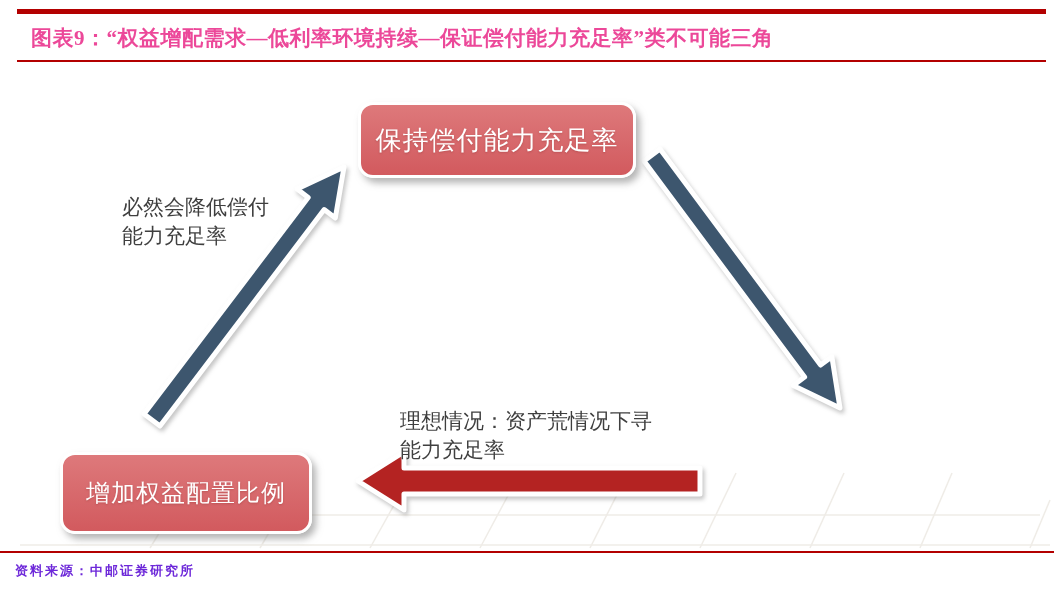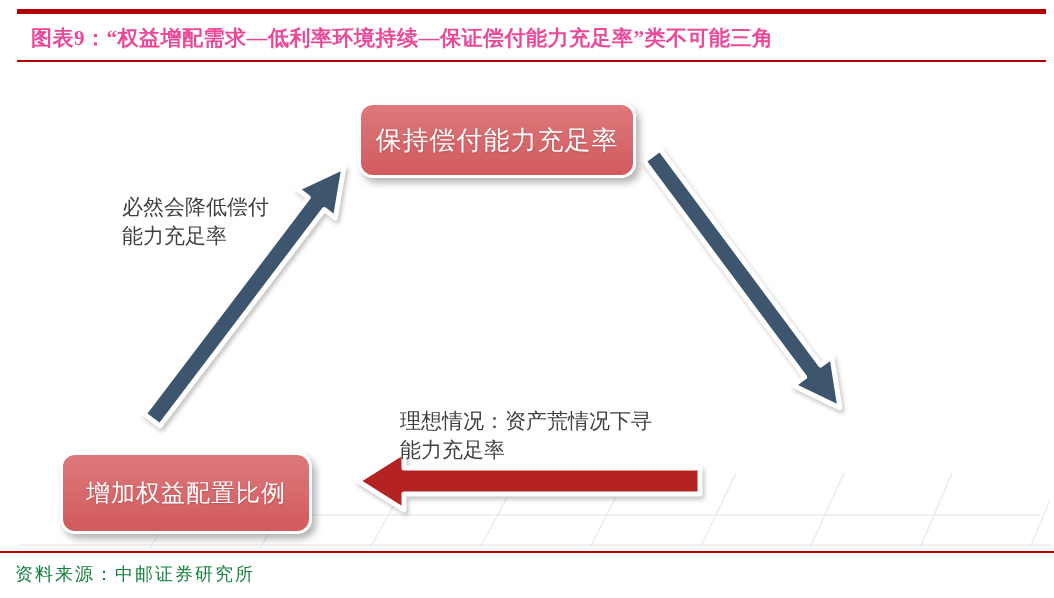--- a/index.html
+++ b/index.html
@@ -55,21 +55,21 @@
   .label-right{left:773px;top:93px;}
   .label-bottom{left:400px;top:310px;margin-top:16px;}
   
   .rule-thin-bottom{
     position:absolute;left:0;top:551px;width:1054px;height:2px;
     background:#b30000;
   }
   .source-note{
     position:absolute;left:15px;top:562px;
     font-family:"Liberation Serif","DejaVu Serif",serif;
-    font-weight:normal;font-size:18px;color:#15803d;letter-spacing:2px;
+    font-weight:bold;font-size:13px;color:#6d28d9;letter-spacing:2px;
     white-space:nowrap;
   }
 </style>
 </head>
 <body>
 
 <div class="rule-thick"></div>
 <div class="figure-title">图表9：“权益增配需求—低利率环境持续—保证偿付能力充足率”类不可能三角</div>
 <div class="rule-thin-top"></div>
 

